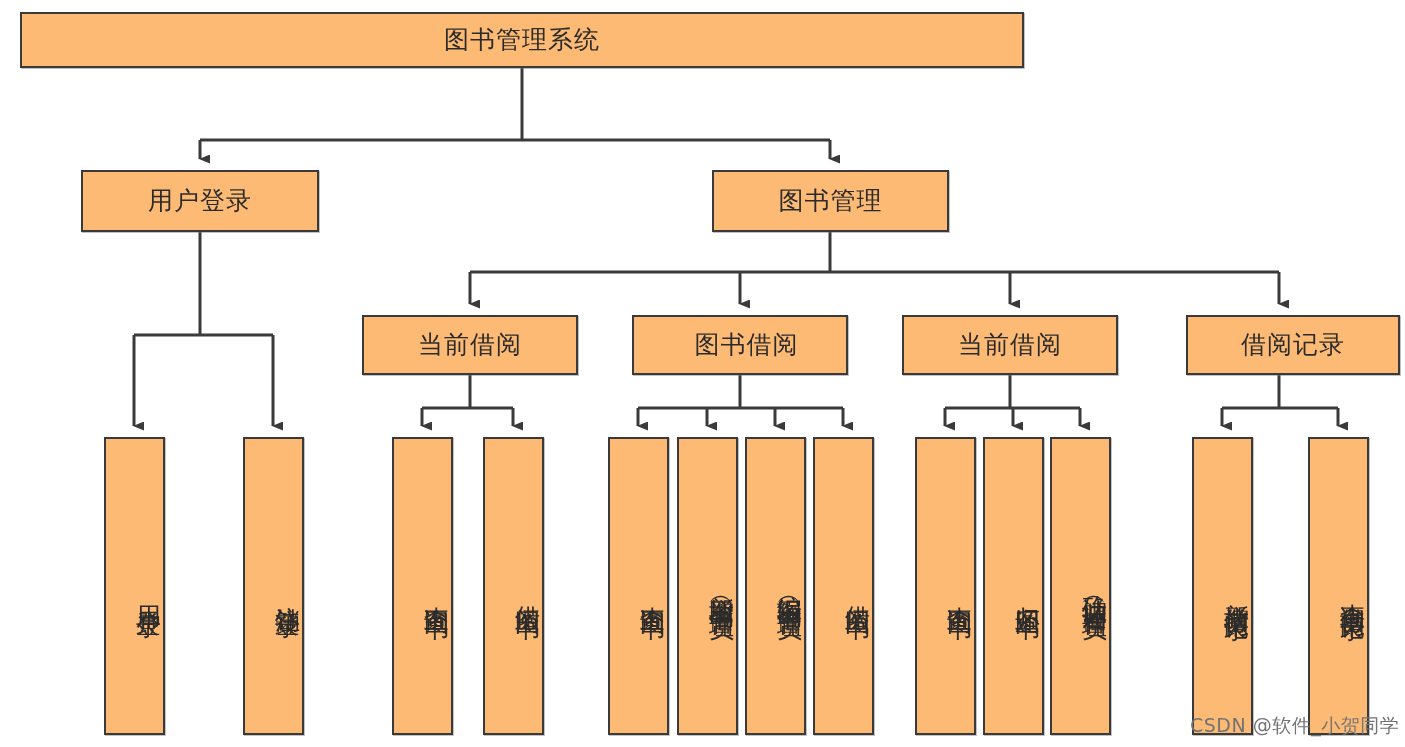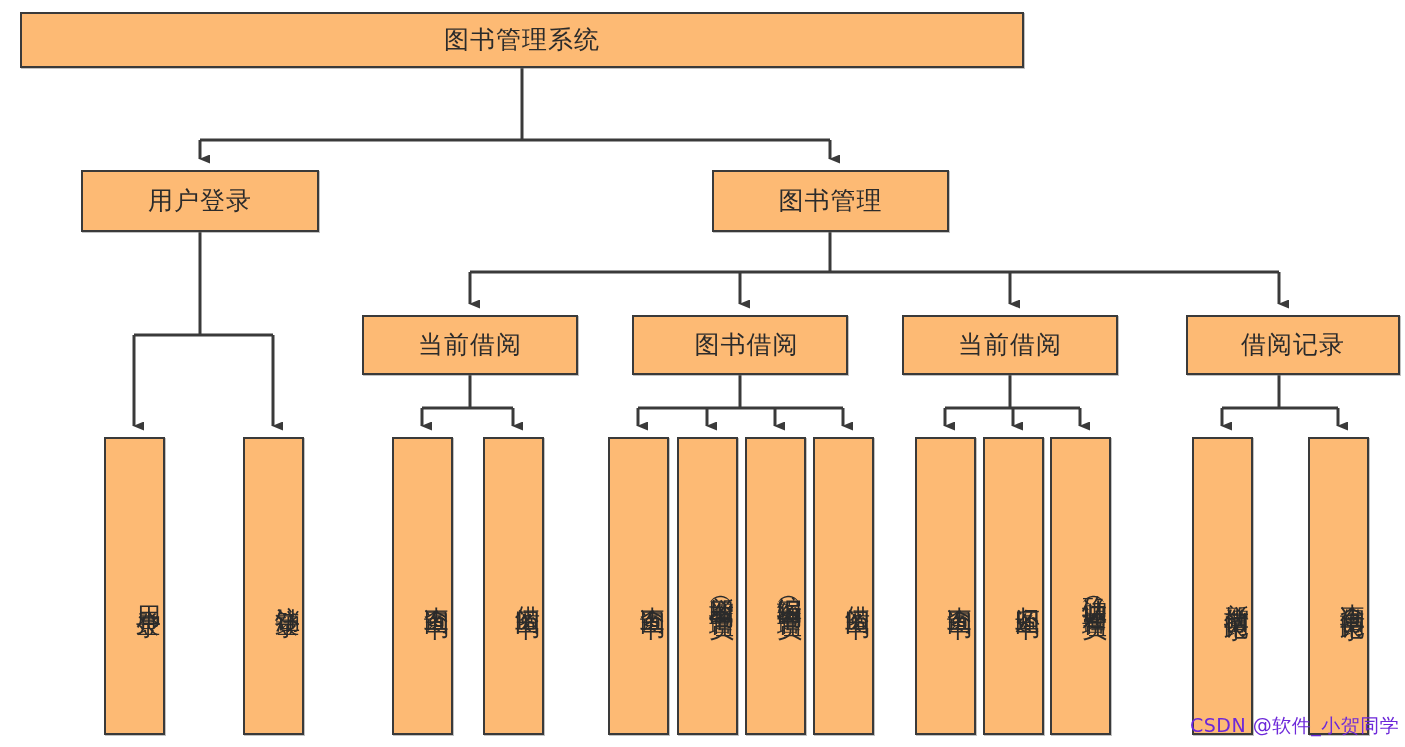--- a/index.html
+++ b/index.html
@@ -50,21 +50,21 @@
     align-items: flex-start;
     justify-content: center;
     padding-top: 12px;
   }
   .node.vert.pad-small { padding-top: 6px; }
   .watermark {
     position: absolute;
     left: 1190px;
     top: 713px;
     font-size: 19px;
-    color: #6d28d9;
+    color: #737373;
     white-space: nowrap;
     letter-spacing: 0.5px;
   }
 </style>
 </head>
 <body>
 
 <div id="canvas">
 
   <svg class="wires" viewBox="0 0 1405 747" xmlns="http://www.w3.org/2000/svg">

